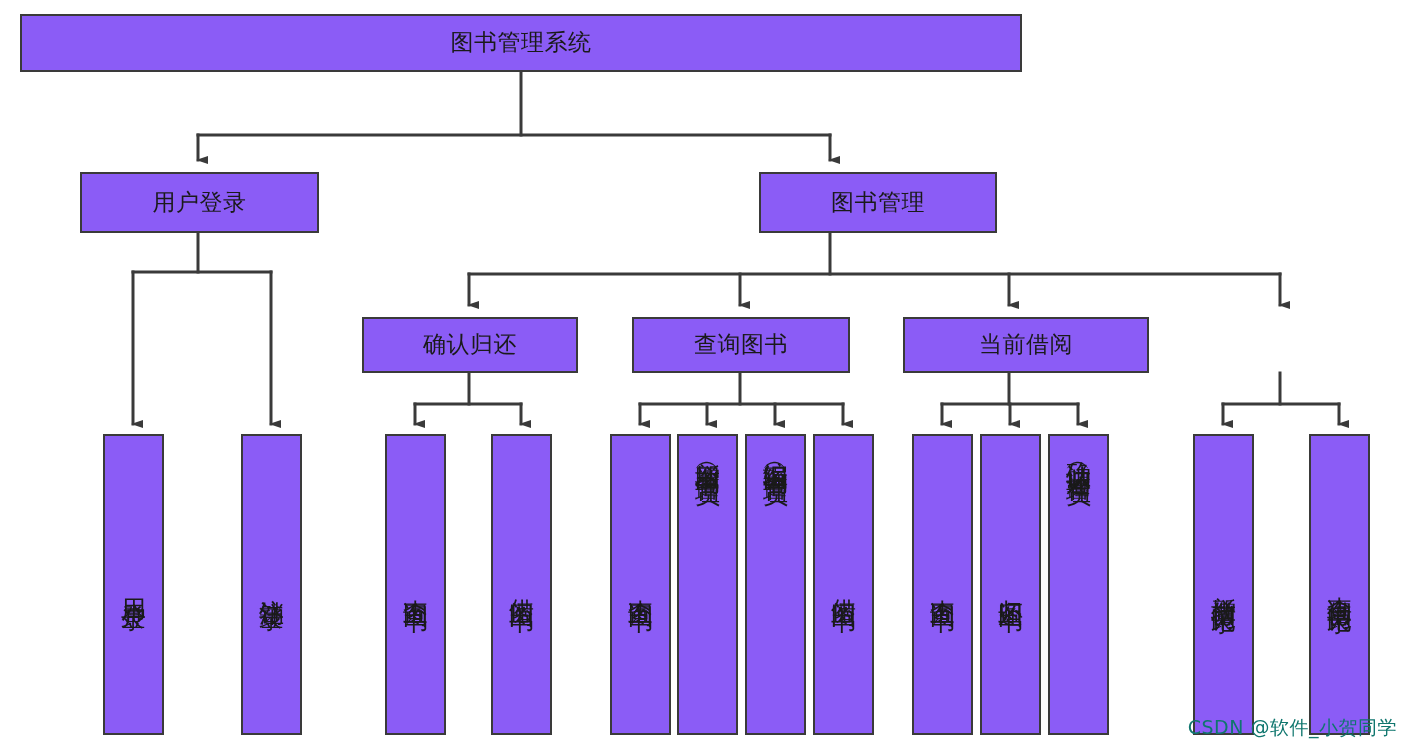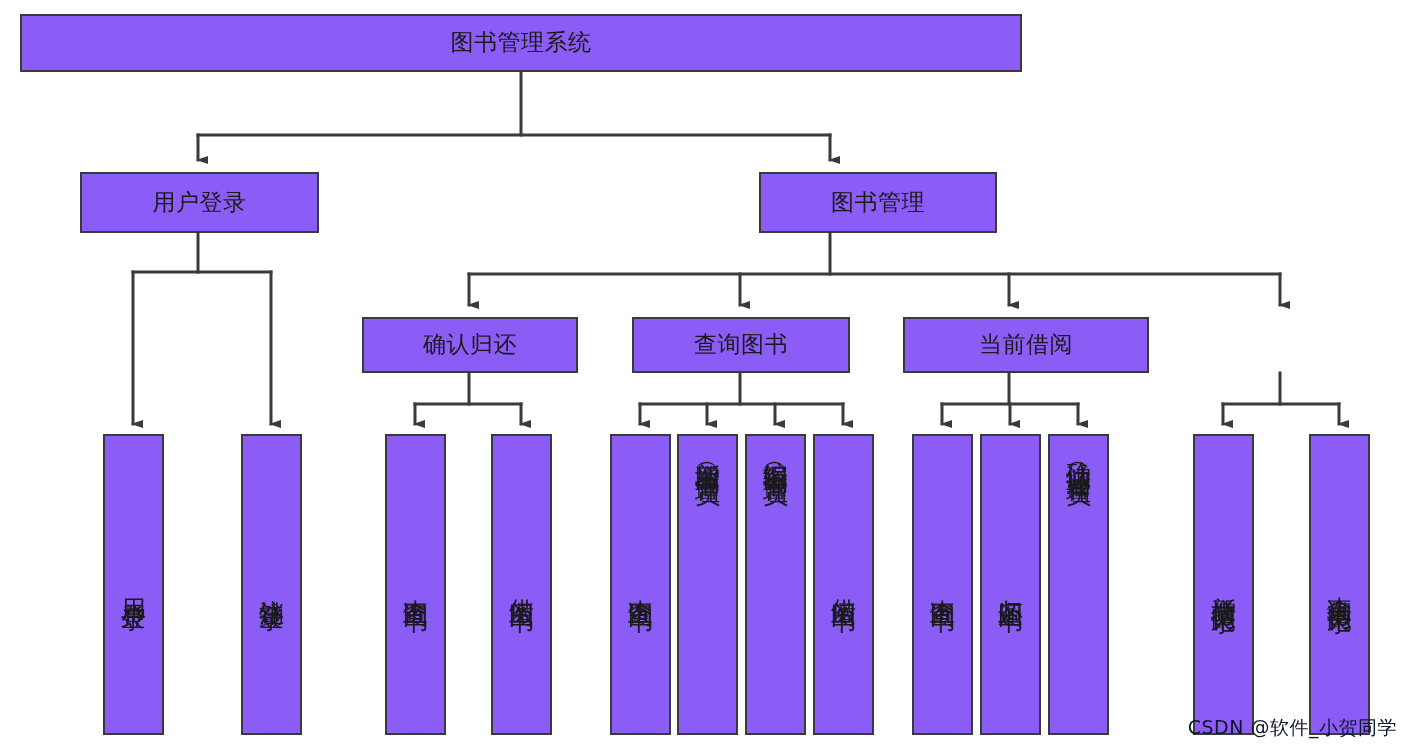--- a/index.html
+++ b/index.html
@@ -61,21 +61,21 @@
   }
   .node.vertical.centered {
     align-items: center;
     padding-top: 0;
   }
   #watermark {
     position: absolute;
     right: 8px;
     bottom: 6px;
     font-size: 19px;
-    color: #0f172a;
+    color: #0f766e;
     letter-spacing: 0.5px;
     z-index: 5;
     white-space: nowrap;
   }
 </style>
 </head>
 <body>
 
 <div id="diagram-root">
 

